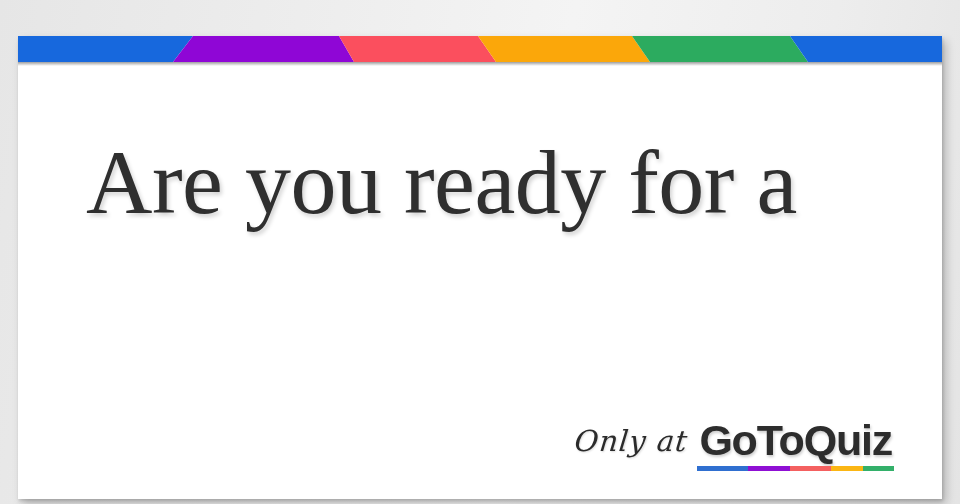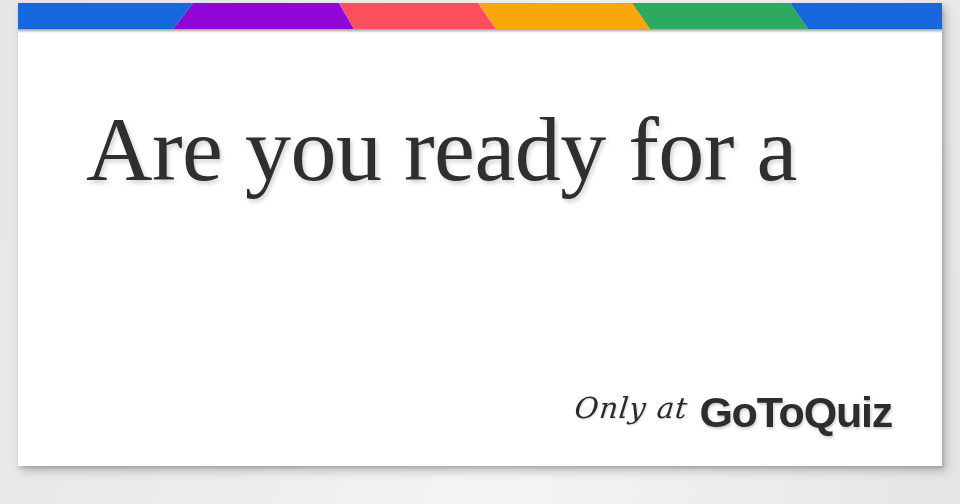--- a/index.html
+++ b/index.html
@@ -14,21 +14,21 @@
   body {
     font-family: "Liberation Sans", sans-serif;
     background: linear-gradient(100deg, #e6e6e6 0%, #ececec 25%, #f4f4f4 55%, #ededed 80%, #e4e4e4 100%);
     position: relative;
   }
 
   
   #card {
     position: absolute;
     left: 18px;
-    top: 3px;
+    top: 36px;
     width: 924px;
     height: 463px;
     background: #ffffff;
     box-shadow: 4px 5px 9px rgba(0,0,0,0.22),
                 1px 2px 3px rgba(0,0,0,0.14);
     overflow: hidden;
   }
 
   
   #stripe-band {
@@ -82,21 +82,21 @@
     color: #2b2b2b;
     letter-spacing: 1px;
     transform: skewX(-6deg);
     padding-bottom: 13px;
     white-space: nowrap;
     text-shadow: 1px 1px 2px rgba(0,0,0,0.15);
   }
 
   #brand-logo {
     display: flex;
-    flex-direction: row;
+    flex-direction: column;
     align-items: stretch;
   }
 
   #brand-wordmark {
     font-family: "Liberation Sans", "DejaVu Sans", sans-serif;
     font-weight: 700;
     font-size: 43px;
     line-height: 1;
     color: #2d2d2d;
     letter-spacing: -1.2px;

